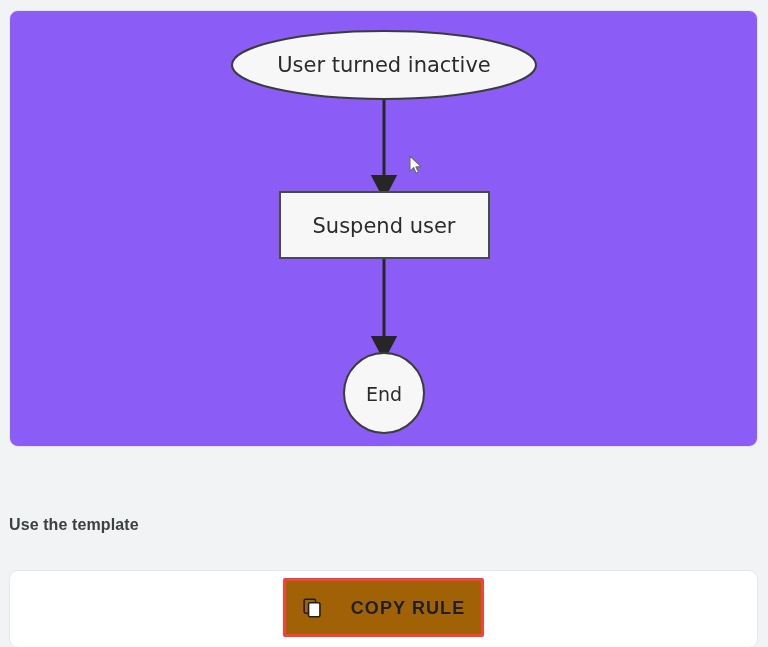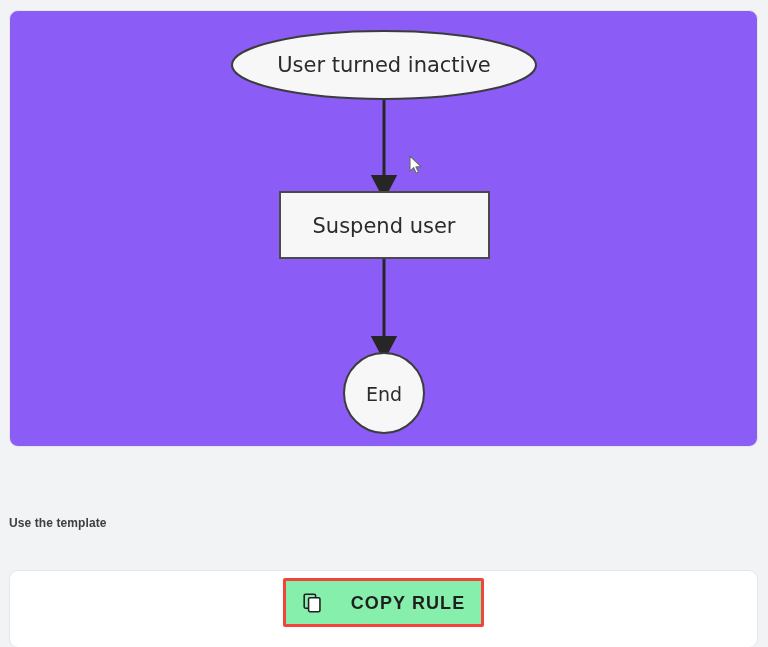--- a/index.html
+++ b/index.html
@@ -45,21 +45,21 @@
     font-family: "DejaVu Sans", sans-serif;
     font-size: 19px;
     fill: #2b2b2b;
   }
 
   
   .section-label {
     position: absolute;
     left: 9px;
     top: 516px;
-    font-size: 12px;
+    font-size: 16px;
     font-weight: bold;
     color: #3c4043;
     letter-spacing: 0.1px;
     white-space: nowrap;
   }
 
   
   .action-card {
     position: absolute;
     left: 9px;
@@ -69,27 +69,27 @@
     background: #ffffff;
     border: 1px solid #e4e6e8;
     border-radius: 9px;
     box-sizing: border-box;
     display: flex;
     align-items: flex-start;
     justify-content: center;
   }
   .copy-rule-button {
     margin-top: 7px;
-    height: 49px;
+    height: 59px;
     padding: 0 16px;
     display: inline-flex;
     align-items: center;
     justify-content: center;
     gap: 28px;
-    background: #86efac;
+    background: #a16207;
     border: 3px solid #f4433a;
     border-radius: 2px;
     cursor: pointer;
     box-sizing: border-box;
   }
   .copy-rule-button .btn-label {
     font-size: 18px;
     font-weight: bold;
     letter-spacing: 1.1px;
     color: #1f1f1f;

